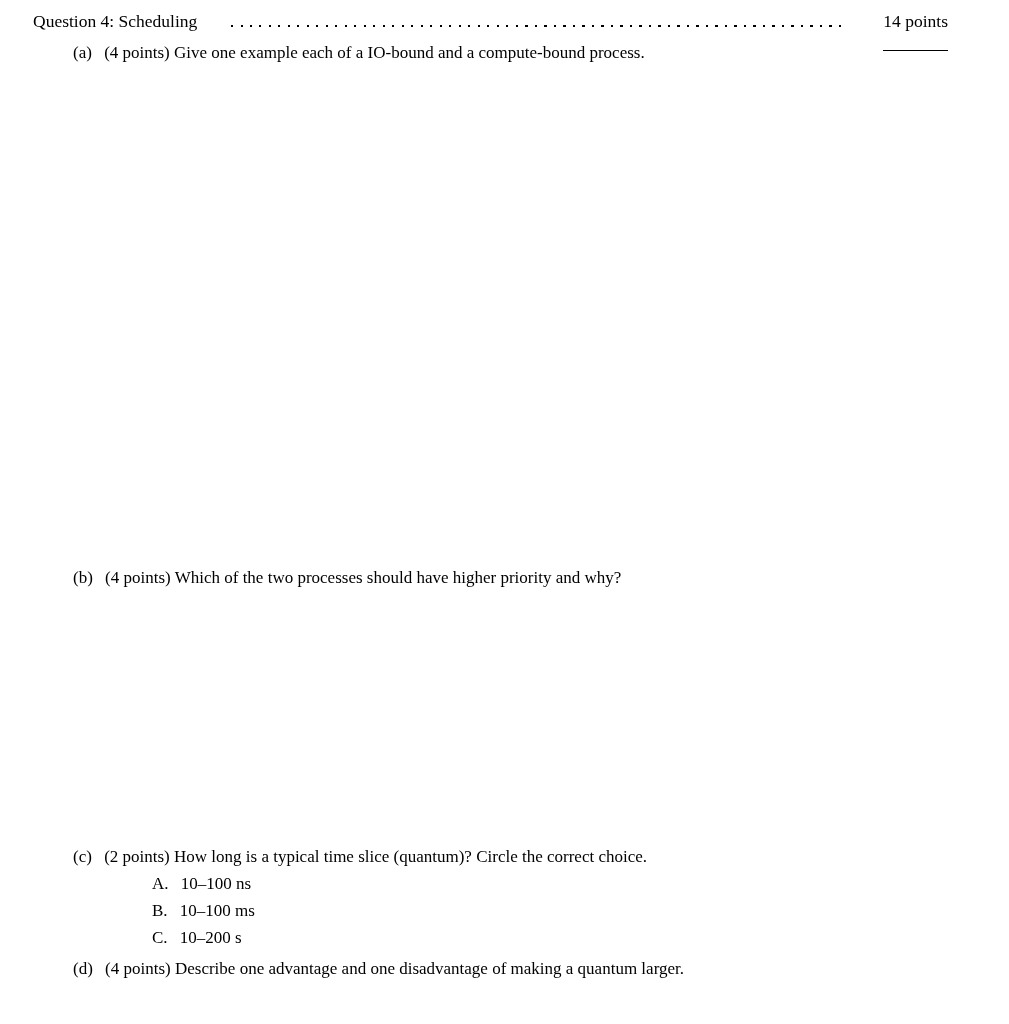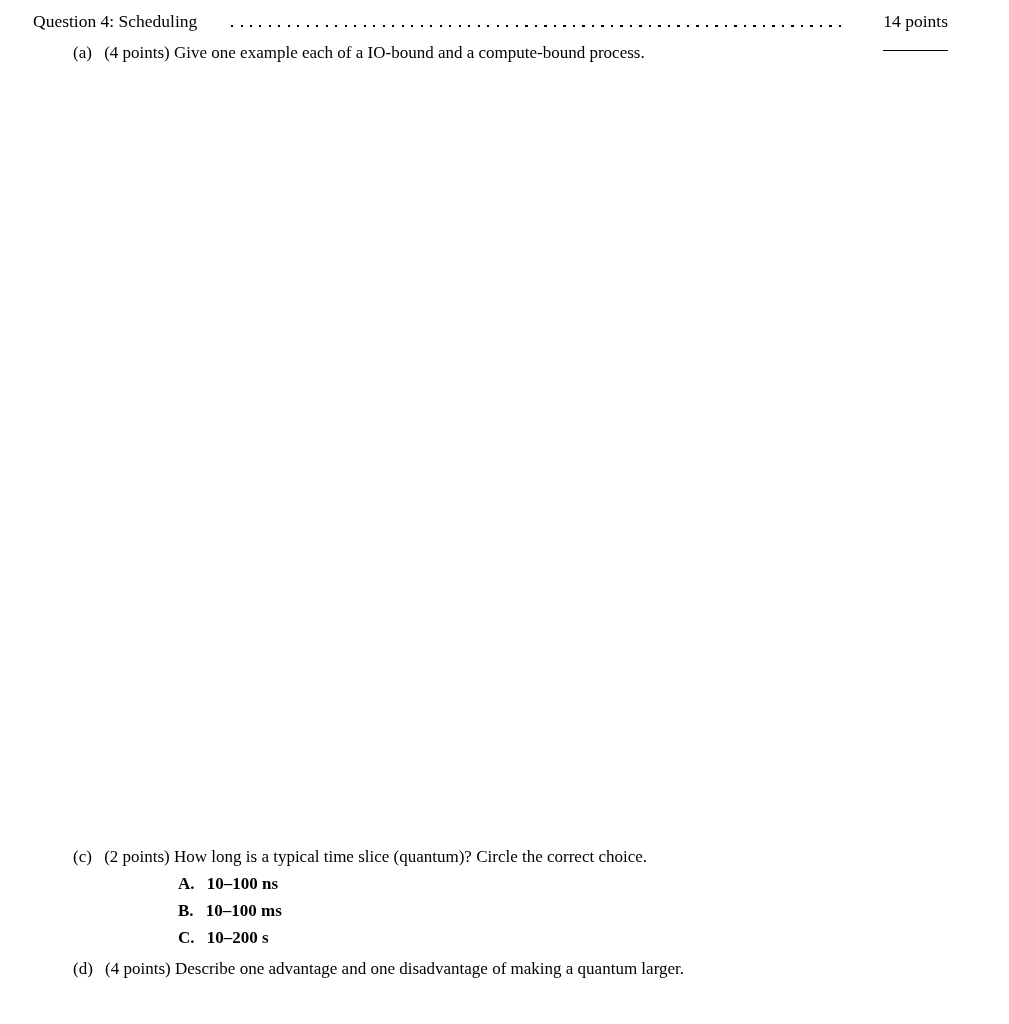--- a/index.html
+++ b/index.html
@@ -57,23 +57,22 @@
   .part-text    { white-space: normal; text-align: right; }
 
   .part-a { top: 43px; }
   .part-b { top: 568px; }
   .part-c { top: 847px; }
   .part-d { top: 959px; }
 
   
   .choice {
     position: absolute;
-    left: 178px;
+    left: 152px;
     white-space: nowrap;
-    font-weight: bold;
   }
   .choice-label { margin-right: 8px; }
   .choice-a { top: 874px; }
   .choice-b { top: 901px; }
   .choice-c { top: 928px; }
 </style>
 </head>
 <body>
 
 <div class="page">
@@ -83,20 +82,25 @@
     <span class="dot-leader"></span>
     <span class="q-points">14 points</span>
   </div>
 
   <div class="part part-a">
     <span class="part-label">(a)</span>
     <span class="part-points">(4 points)</span>
     <span class="part-text">Give one example each of a IO-bound and a compute-bound process.</span>
   </div>
 
+  <div class="part part-b">
+    <span class="part-label">(b)</span>
+    <span class="part-points">(4 points)</span>
+    <span class="part-text">Which of the two processes should have higher priority and why?</span>
+  </div>
 
   <div class="part part-c">
     <span class="part-label">(c)</span>
     <span class="part-points">(2 points)</span>
     <span class="part-text">How long is a typical time slice (quantum)? Circle the correct choice.</span>
   </div>
 
   <div class="choice choice-a">
     <span class="choice-label">A.</span>
     <span class="choice-text">10–100 ns</span>

